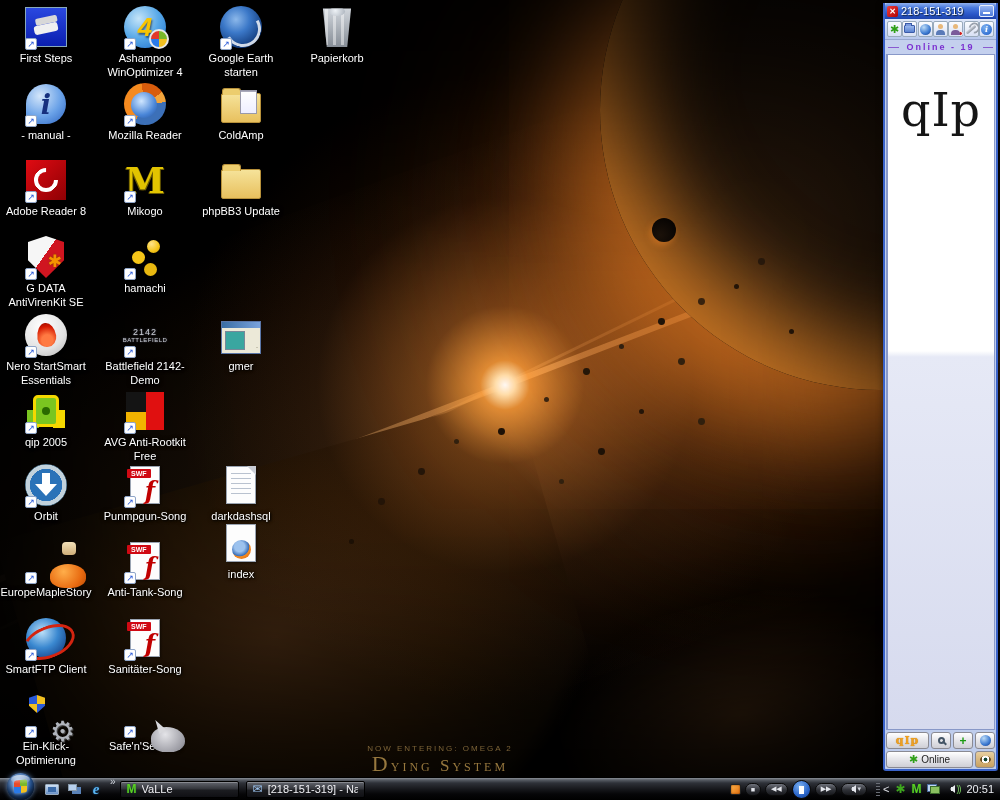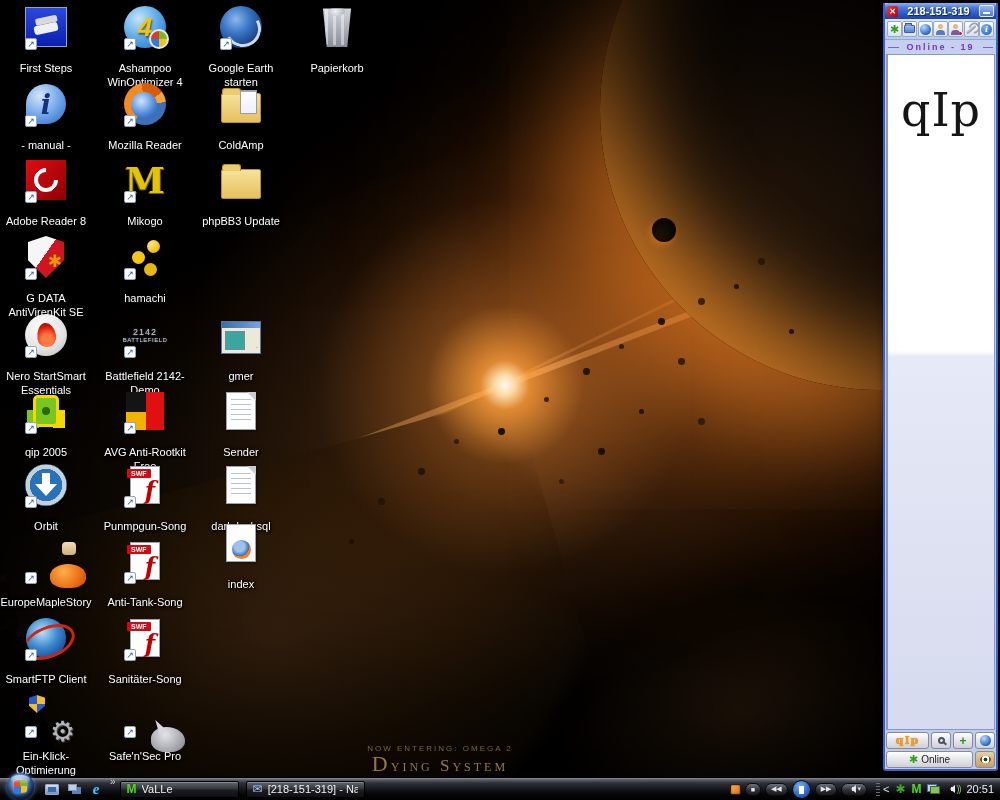--- a/index.html
+++ b/index.html
@@ -41,21 +41,21 @@
   #wall-caption .cap1 { font-size:8px; letter-spacing:2px; color:#7d6438; }
   #wall-caption .cap2 { font-family:"Liberation Serif", serif; font-variant:small-caps; font-size:17px;
     letter-spacing:3px; color:#97783e; line-height:1; }
   #wall-caption .cap2::first-letter { font-size:22px; }
 
   
   #desktop-icons { position:absolute; inset:0; }
   .di { position:absolute; width:92px; text-align:center; cursor:default; }
   .di .artwrap { width:48px; height:48px; margin:0 auto; position:relative;
     display:flex; align-items:center; justify-content:center; }
-  .di .label { margin-top:11px; font-size:11px; line-height:1.25; color:#fff;
+  .di .label { margin-top:1px; font-size:11px; line-height:1.25; color:#fff;
     text-shadow:1px 1px 2px #000, 0 0 4px #000; }
   .sc { position:absolute; left:3px; bottom:1px; width:12px; height:12px; background:#fff;
     border:1px solid #8fa5c8; border-radius:2px; font-size:9px; line-height:10px; color:#2a5ad8;
     text-align:center; z-index:3; }
   .art { position:relative; display:flex; align-items:center; justify-content:center; }
 
   .art-handshake { width:42px; height:40px; background:linear-gradient(180deg,#2a48e0,#0a1fb0); border:1px solid #8ab; }
   .art-handshake::before { content:""; position:absolute; left:8px; top:16px; width:24px; height:9px;
     background:#f0f0f0; border-radius:3px; transform:rotate(-12deg); box-shadow:2px -8px 0 -1px #d8d8d8; }
   .art-winopt4 { width:42px; height:42px; border-radius:50%;
@@ -162,22 +162,22 @@
     border-width:0 4px 14px 4px; border-color:transparent transparent #d8d8dc transparent; transform:rotate(-32deg); }
 
   
   #qip { position:absolute; left:883px; top:3px; width:115px; height:768px; display:flex; flex-direction:column;
     border:2px solid #3a62c8; border-top:none; border-radius:0 0 3px 3px; background:#bfcdec;
     box-shadow:2px 3px 8px rgba(0,0,0,.6); font-size:10px; }
   .q-title { height:16px; display:flex; align-items:center; gap:3px; padding:0 2px;
     background:linear-gradient(180deg,#8fb0ee 0,#4a7ade 30%,#2a56c8 70%,#1e44ac); border-radius:3px 3px 0 0; }
   .q-appicon { width:11px; height:11px; background:linear-gradient(135deg,#f04040,#b00000); border-radius:2px;
     color:#fff; font-size:8px; line-height:11px; text-align:center; font-weight:bold; }
-  .q-title-text { flex:1; color:#fff; font-weight:bold; font-size:11px; text-shadow:1px 1px 1px #123;
-    white-space:nowrap; overflow:hidden;text-align:center; }
+  .q-title-text { flex:1; color:#fff; font-weight:normal; font-size:11px; text-shadow:1px 1px 1px #123;
+    white-space:nowrap; overflow:hidden; }
   .q-min { width:15px; height:12px; border-radius:2px; border:1px solid #e8eefc;
     background:linear-gradient(180deg,#9ab8f4,#4a78d8); position:relative; }
   .q-min::after { content:""; position:absolute; left:3px; bottom:2px; width:7px; height:2px; background:#fff; }
   .q-toolbar { height:21px; display:flex; align-items:center; justify-content:space-between; padding:0 2px;
     background:linear-gradient(180deg,#dfe8fa,#b8c8ec); border-bottom:1px solid #98a8d0; }
   .q-tb-btn { width:15px; height:16px; display:flex; align-items:center; justify-content:center;
     border:1px solid #9ab; border-radius:2px; background:linear-gradient(180deg,#fbfcff,#d8e0f4); position:relative; }
   .mi-flower { color:#2fa018; font-size:11px; line-height:1; }
   .mi-folder { width:11px; height:8px; background:linear-gradient(#9ab8ee,#5a82d0); border:1px solid #3a5aa8;
     border-radius:1px; position:relative; }
@@ -422,27 +422,20 @@
       </div>
       <div class="label">qip 2005</div>
     </div>
       <div class="di" style="left: 99px; top: 387px;">
       <div class="artwrap">
         <span class="art art-avg"></span>
         <span class="sc">↗</span>
       </div>
       <div class="label">AVG Anti-Rootkit Free</div>
     </div>
-      <div class="di" style="left: 195px; top: 387px;">
-      <div class="artwrap">
-        <span class="art art-doc"></span>
-
-      </div>
-      <div class="label">Sender</div>
-    </div>
       <div class="di" style="left: 0px; top: 461px;">
       <div class="artwrap">
         <span class="art art-orbit"></span>
         <span class="sc">↗</span>
       </div>
       <div class="label">Orbit</div>
     </div>
       <div class="di" style="left: 99px; top: 461px;">
       <div class="artwrap">
         <span class="art art-swf"></span>

